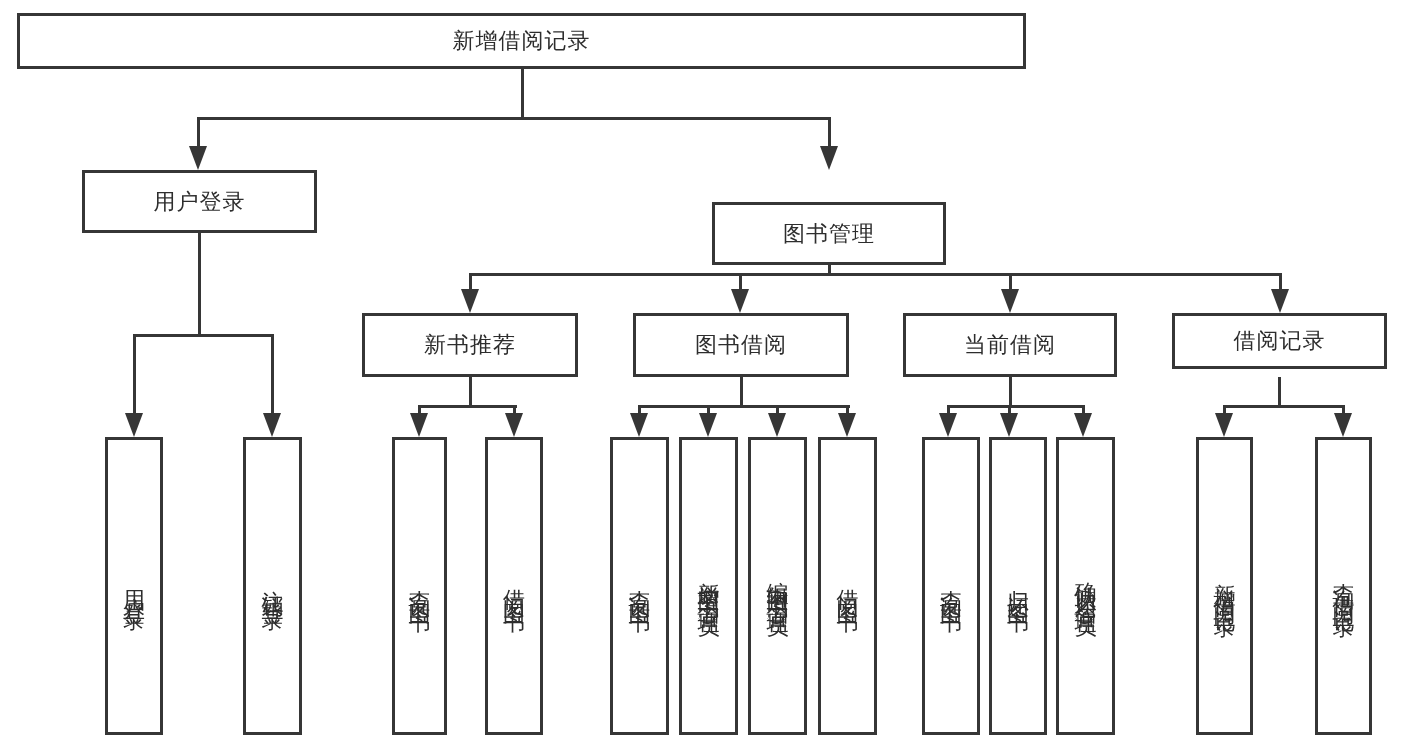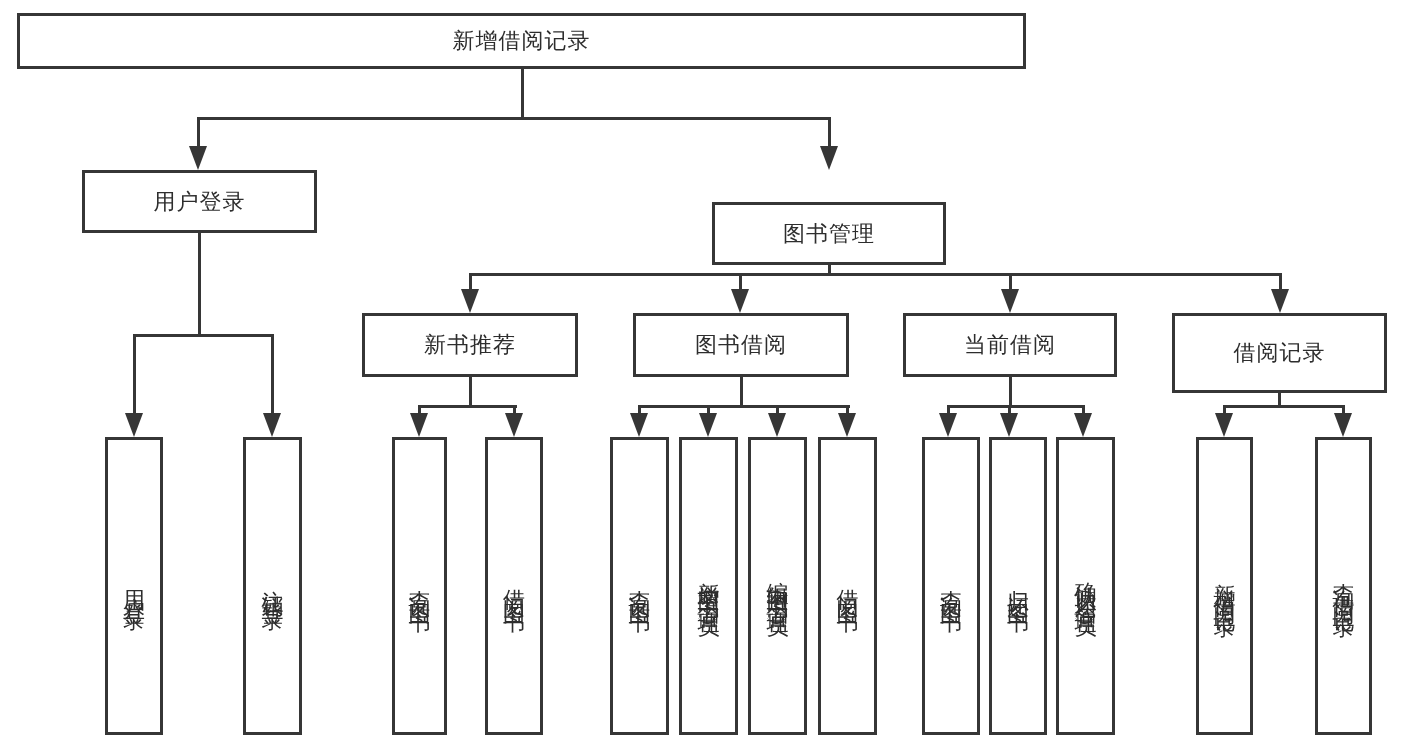--- a/index.html
+++ b/index.html
@@ -58,21 +58,21 @@
 <div id="canvas">
 
   <div class="box" style="left:17px;top:13px;width:1009px;height:56px;">新增借阅记录</div>
 
   <div class="box" style="left:82px;top:170px;width:235px;height:63px;">用户登录</div>
   <div class="box" style="left:712px;top:170px;width:234px;height:63px;margin-top:32px;">图书管理</div>
 
   <div class="box" style="left:362px;top:313px;width:216px;height:64px;">新书推荐</div>
   <div class="box" style="left:903px;top:313px;width:214px;height:64px;">当前借阅</div>
   <div class="box" style="left:633px;top:313px;width:216px;height:64px;">图书借阅</div>
-  <div class="box" style="left:1172px;top:313px;width:215px;height:80px;">借阅记录</div>
+  <div class="box" style="left:1172px;top:313px;width:215px;height:56px;">借阅记录</div>
 
   <div class="box leaf" style="left:105px;width:58px;">用户登录</div>
   <div class="box leaf" style="left:243px;width:59px;">注销登录</div>
   <div class="box leaf" style="left:392px;width:55px;">查询图书</div>
   <div class="box leaf" style="left:485px;width:58px;">借阅图书</div>
   <div class="box leaf" style="left:610px;width:59px;">查询图书</div>
   <div class="box leaf" style="left:679px;width:59px;letter-spacing:5px;">新增图书（管理员）</div>
   <div class="box leaf" style="left:748px;width:59px;letter-spacing:5px;">编辑图书（管理员）</div>
   <div class="box leaf" style="left:818px;width:59px;">借阅图书</div>
   <div class="box leaf" style="left:922px;width:58px;">查询图书</div>

